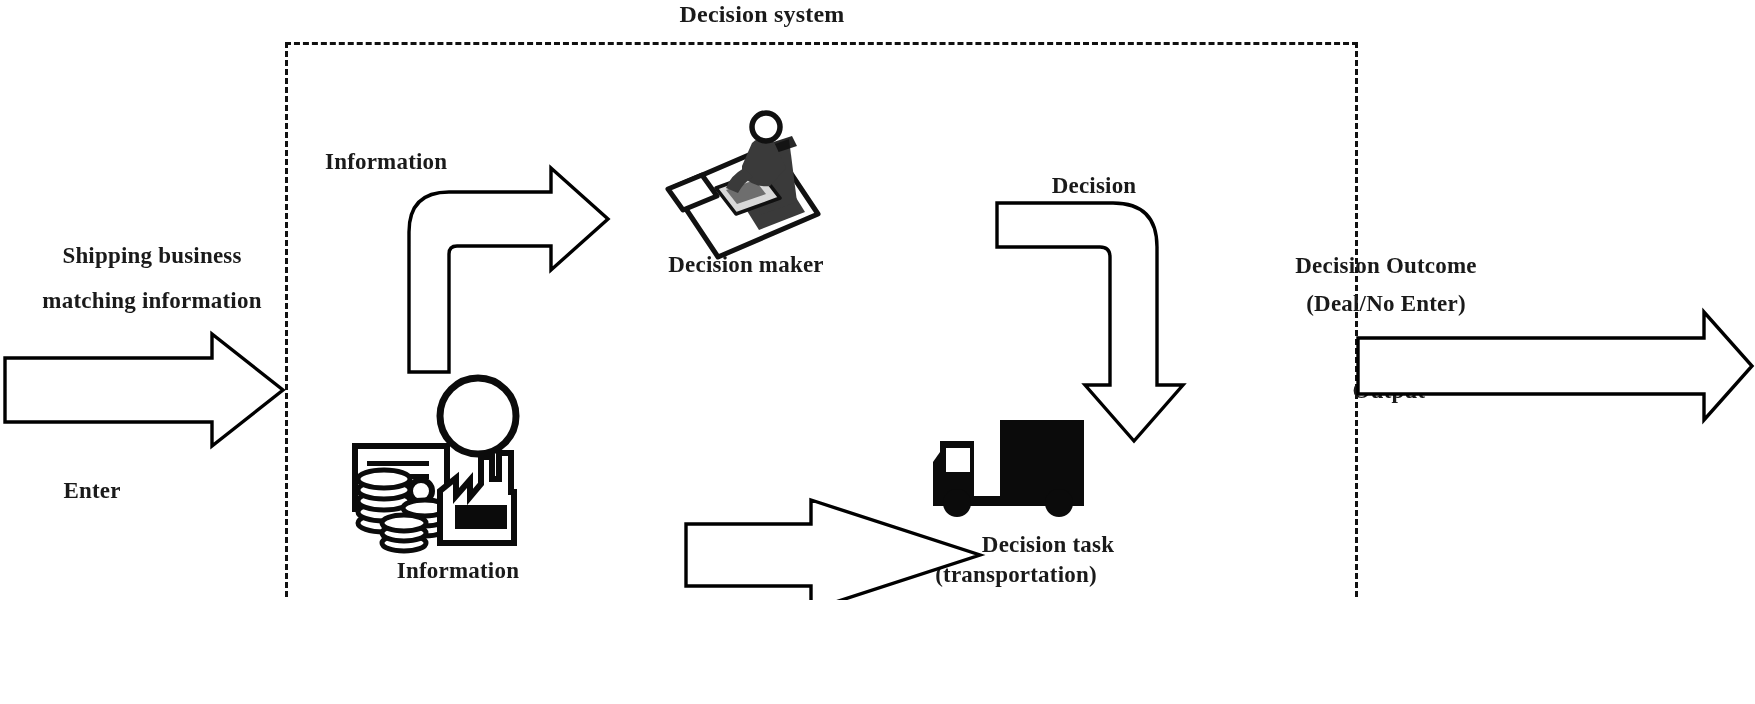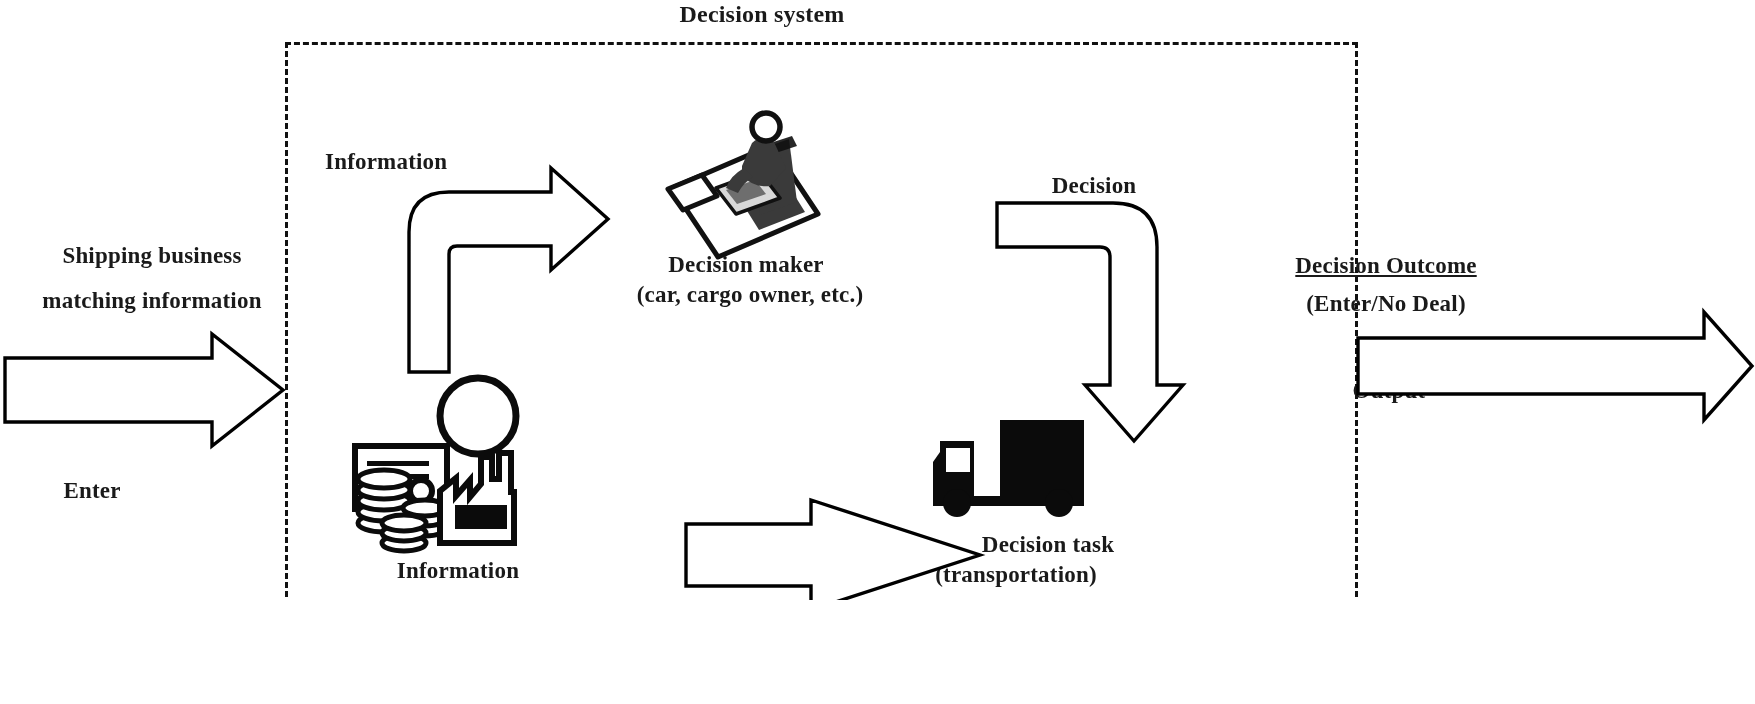--- a/index.html
+++ b/index.html
@@ -80,31 +80,30 @@
   <div class="lbl center t23" style="left:152px; top:242px;">Shipping business</div>
   <div class="lbl center t23" style="left:152px; top:287px;text-align:right;">matching information</div>
   <div class="lbl center t23" style="left:92px; top:477px;">Enter</div>
 
   <div class="lbl t23" style="left:325px; top:148px;">Information</div>
 
   <div class="lbl center t23" style="left:1094px; top:172px;">Decision</div>
   <div class="lbl center t23" style="left:1094px; top:200px;">making</div>
 
   <div class="lbl center t23" style="left:746px; top:251px;">Decision maker</div>
-  <div class="lbl center t23" style="left:750px; top:281px;">(car, cargo owner, etc.)</div>
 
   <div class="lbl center t23" style="left:458px; top:557px;">Information</div>
 
   <div class="lbl center t23" style="left:733px; top:534px;">Influence</div>
 
   <div class="lbl center t23" style="left:1048px; top:531px;">Decision task</div>
   <div class="lbl center t23" style="left:1016px; top:561px;">(transportation)</div>
 
-  <div class="lbl center t23" style="left:1386px; top:252px;text-decoration:underline;">Decision Outcome</div>
-  <div class="lbl center t23" style="left:1386px; top:290px;">(Enter/No Deal)</div>
+  <div class="lbl center t23" style="left:1386px; top:252px;">Decision Outcome</div>
+  <div class="lbl center t23" style="left:1386px; top:290px;">(Deal/No Enter)</div>
   <div class="lbl center t23" style="left:1389px; top:377px;">Output</div>
 
   <svg class="ov" viewBox="0 0 1755 704">
 
     <polygon class="stroke-arrow" points="5,358 212,358 212,334 283,390 212,446 212,422 5,422"></polygon>
 
     <path class="stroke-arrow" d="M 409,372
              L 409,232
              Q 409,192 449,192
              L 551,192

